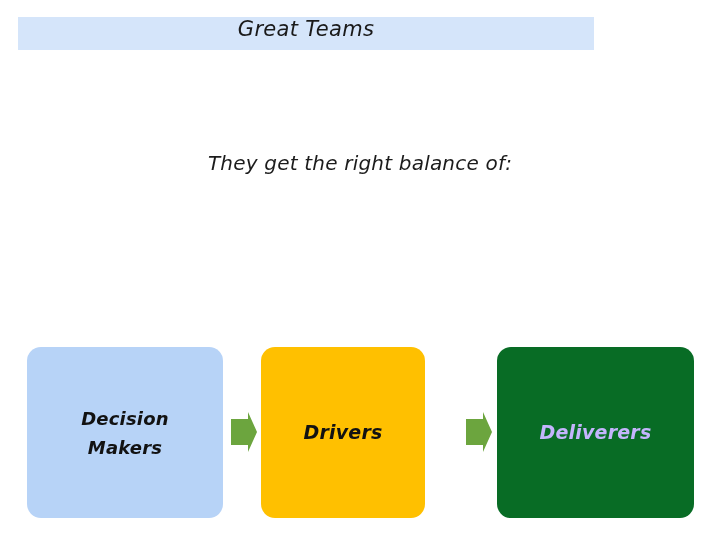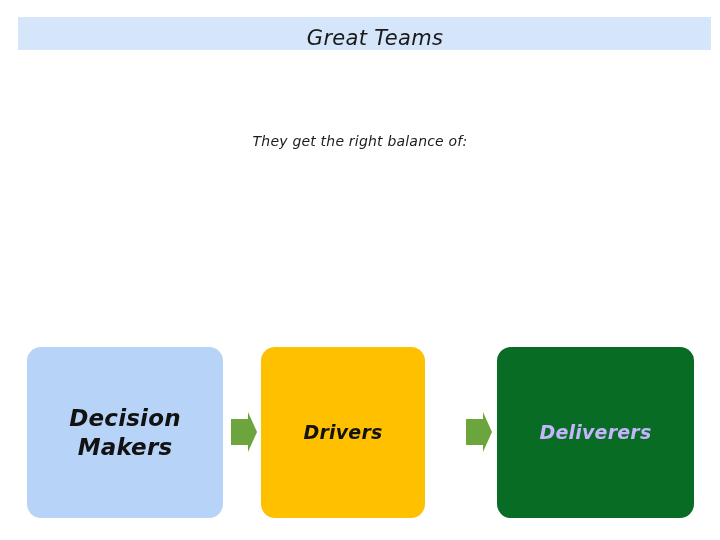--- a/index.html
+++ b/index.html
@@ -12,41 +12,40 @@
     position: relative;
     width: 720px;
     height: 540px;
     background: #ffffff;
     overflow: hidden;
   }
   .header-bar {
     position: absolute;
     left: 18px;
     top: 17px;
-    width: 672px;
+    width: 576px;
     height: 33px;
     background: #d5e5fa;
     display: flex;
-    align-items: flex-end;
+    align-items: flex-start;
     justify-content: center;
-    padding-left: 21px;
   }
   .header-title {
     font-size: 21px;
     font-style: italic;
     color: #1a1a1a;
     letter-spacing: 0.3px;
   }
   .subtitle {
     position: absolute;
     left: 0;
-    top: 133px;
+    top: 151px;
     width: 720px;
     text-align: center;
-    font-size: 14px;
+    font-size: 20px;
     font-style: italic;
     color: #1c1c1c;
     letter-spacing: 0.2px;
   }
   .flow-box {
     position: absolute;
     top: 347px;
     height: 171px;
     border-radius: 14px;
     display: flex;
@@ -58,21 +57,21 @@
     font-weight: bold;
     font-style: italic;
     font-size: 19px;
     line-height: 29px;
     color: #121212;
     letter-spacing: 0.2px;
   }
   .box-decision-makers { left: 27px;  width: 196px; background: #b7d3f7; }
   .box-drivers         { left: 261px; width: 164px; background: #ffc000; }
   .box-deliverers      { left: 497px; width: 197px; background: #086c25; }
-  .box-decision-makers .box-label { width: 120px; font-size: 23px; }
+  .box-decision-makers .box-label { width: 120px; font-size: 18px; }
   .box-deliverers .box-label { color: #c4b5fd; }
   .flow-arrow {
     position: absolute;
     top: 412px;
     width: 26px;
     height: 40px;
   }
   .arrow-1 { left: 231px; }
   .arrow-2 { left: 466px; }
 </style>

